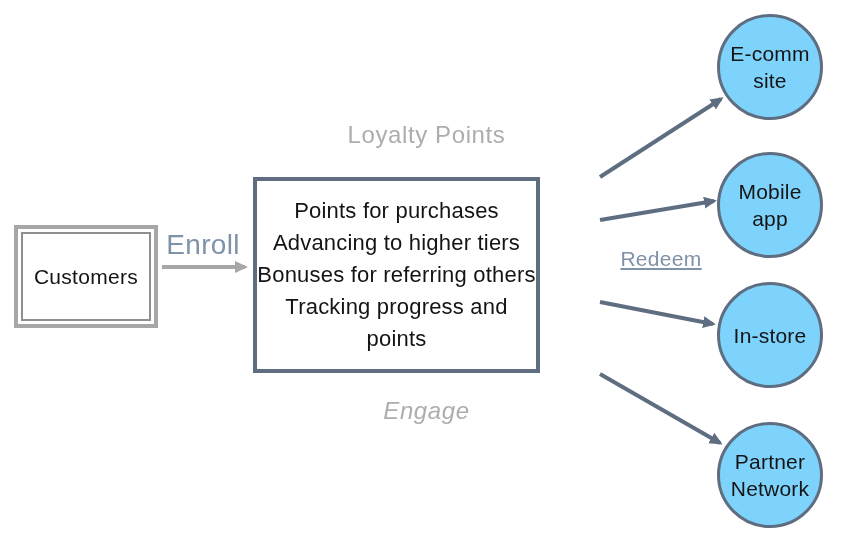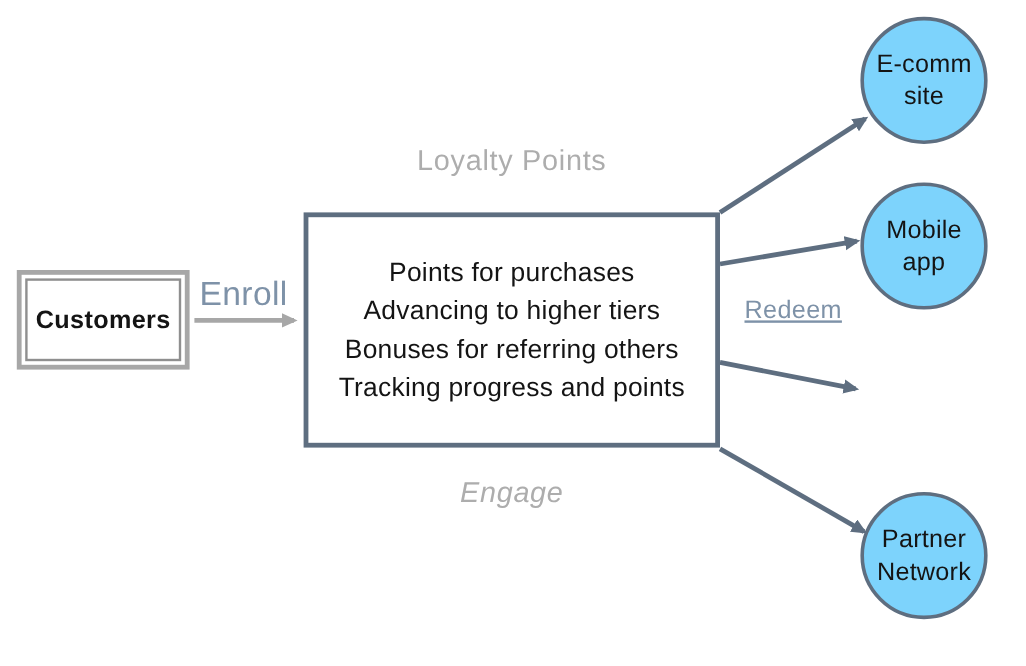--- a/index.html
+++ b/index.html
@@ -21,40 +21,39 @@
   }
   .arrow { fill: none; stroke-width: 4; }
   .arrow.slate { stroke: var(--slate, #5e6e80); }
   .arrow.gray  { stroke: var(--gray, #a7a7a7); }
   .head-slate { fill: var(--slate, #5e6e80); }
   .head-gray  { fill: var(--gray, #a7a7a7); }
 
   
   .customers-outer {
     position: absolute; left: 14px; top: 225px;
-    width: 144px; height: 83px;
+    width: 144px; height: 103px;
     box-sizing: border-box;
     border: 4px solid var(--gray, #a7a7a7);
     background: #ffffff;
     padding: 3px;
-    font-weight: bold;
   }
   .customers-inner {
     width: 100%; height: 100%;
     box-sizing: border-box;
     border: 2px solid var(--gray-inner, #8f8f8f);
     display: flex; align-items: center; justify-content: center;
     font-size: 21px; letter-spacing: 0.3px;
     color: var(--text, #141414);
   }
 
   
   .program-box {
     position: absolute; left: 253px; top: 177px;
-    width: 347px; height: 196px;
+    width: 287px; height: 196px;
     box-sizing: border-box;
     border: 4px solid var(--slate, #5e6e80);
     background: #ffffff;
     display: flex; flex-direction: column; justify-content: center;
     text-align: center;
   }
   .program-line {
     font-size: 22px; line-height: 32px;
     letter-spacing: 0.2px;
     color: var(--text, #141414);
@@ -77,21 +76,21 @@
     background: #7dd3fc;
     display: flex; align-items: center; justify-content: center;
     text-align: center;
     font-size: 21px; line-height: 27px; letter-spacing: 0.2px;
     color: var(--text, #141414);
     white-space: pre-line;
   }
   #channel-ecomm           { top: 14px;  }
   #channel-mobile-app      { top: 152px; }
   #channel-in-store        { top: 282px; }
-  #channel-partner-network { top: 410px; }
+  #channel-partner-network { top: 422px; }
 </style>
 </head>
 <body>
 
 <div id="canvas">
 
   <svg id="arrows" xmlns="http://www.w3.org/2000/svg" width="855" height="555" viewBox="0 0 855 555">
     <defs>
       <marker id="headSlate" markerUnits="userSpaceOnUse" markerWidth="15" markerHeight="13" refX="10" refY="6" orient="auto">
         <polygon class="head-slate" points="0 0, 13 6, 0 12"></polygon>
@@ -123,16 +122,17 @@
   </div>
 
   <div class="floating-label" id="label-engage">Engage</div>
 
   <div class="floating-label" id="label-redeem">Redeem</div>
 
   <div class="channel" id="channel-ecomm">E-comm
 site</div>
   <div class="channel" id="channel-mobile-app">Mobile
 app</div>
+  <div class="channel" id="channel-in-store">In-store</div>
   <div class="channel" id="channel-partner-network">Partner
 Network</div>
 
 </div>
 
 </body></html>

